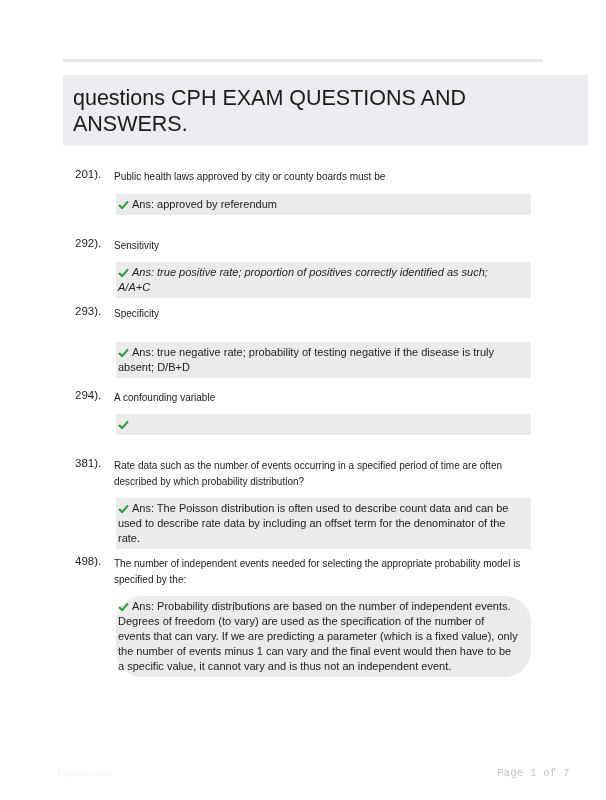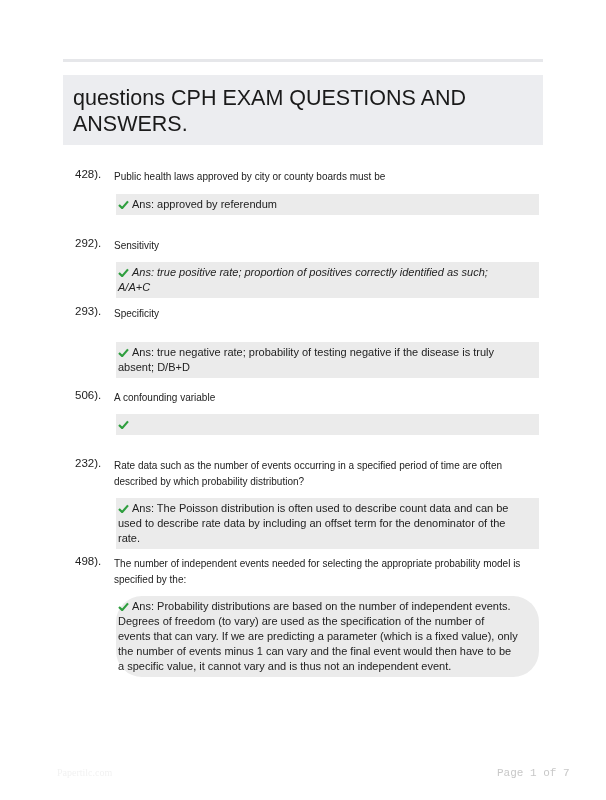--- a/index.html
+++ b/index.html
@@ -1,39 +1,39 @@
 <!DOCTYPE html>
 <html><head>
 <meta charset="utf-8">
 <style>
   html, body { margin: 0; padding: 0; background: #ffffff; }
   body { width: 606px; height: 800px; position: relative; overflow: hidden;
          font-family: "Liberation Sans", sans-serif; color: #222; }
   .top-rule { position: absolute; left: 63px; top: 59px; width: 480px; height: 3px; background: #e6e7ea; }
-  .title-box { position: absolute; left: 63px; top: 75px; width: 480px; height: 70px; background: #ecedf0; }
+  .title-box { position: absolute; left: 63px; top: 75px; width: 525px; height: 70px; background: #ecedf0; }
   .title { position: absolute; left: 10px; top: 10px; width: 440px; font-size: 21.5px; line-height: 26px; color: #1a1a1a; margin: 0; font-weight: normal; }
   .qa { position: absolute; left: 75px; width: 470px; }
   .qnum { position: absolute; left: 0; top: 0; font-size: 11.5px; color: #222; }
   .qtext { position: absolute; left: 39px; top: 1px; width: 420px; font-size: 10px; line-height: 15.5px; color: #222; }
-  .ans { position: absolute; left: 41px; width: 401px; background: #ebebeb; padding: 3px 20px 3px 2px; font-size: 11px; line-height: 15px; color: #222; }
+  .ans { position: absolute; left: 41px; width: 401px; background: #ebebeb; padding: 3px 12px 3px 2px; font-size: 11px; line-height: 15px; color: #222; }
   .check { display: inline-block; width: 11px; height: 9px; vertical-align: -1px; margin-right: 3px; }
   .footer-left { position: absolute; left: 57px; top: 767px; font-size: 10px; color: #f2f2f2; font-family: "Liberation Serif", serif; }
   .footer-right { position: absolute; left: 497px; top: 767px; font-size: 11px; color: #c8c8c8; font-family: Liberation Mono, monospace; }
 </style>
 </head>
 <body>
 
 <div class="top-rule"></div>
 
 <div class="title-box">
   <h1 class="title">questions CPH EXAM QUESTIONS AND ANSWERS.</h1>
 </div>
 
 <div class="qa" style="top:168px;">
-  <span class="qnum">428).</span>
+  <span class="qnum">201).</span>
   <span class="qtext">Public health laws approved by city or county boards must be</span>
   <div class="ans" style="top:26px;">
     <svg class="check" viewBox="0 0 12 10">
         <path d="M1 5.5 L4.5 9 L11 1.5" fill="none" stroke="#2e9e3e" stroke-width="2.4"></path>
       </svg><span>Ans: approved by referendum</span>
   </div>
 </div>
 
 <div class="qa" style="top:237px;">
   <span class="qnum">292).</span>
@@ -49,31 +49,31 @@
   <span class="qnum">293).</span>
   <span class="qtext">Specificity</span>
   <div class="ans" style="top:37px;">
     <svg class="check" viewBox="0 0 12 10">
         <path d="M1 5.5 L4.5 9 L11 1.5" fill="none" stroke="#2e9e3e" stroke-width="2.4"></path>
       </svg><span>Ans: true negative rate; probability of testing negative if the disease is truly absent; D/B+D</span>
   </div>
 </div>
 
 <div class="qa" style="top:389px;">
-  <span class="qnum">506).</span>
+  <span class="qnum">294).</span>
   <span class="qtext">A confounding variable</span>
   <div class="ans" style="top:25px;">
     <svg class="check" viewBox="0 0 12 10">
         <path d="M1 5.5 L4.5 9 L11 1.5" fill="none" stroke="#2e9e3e" stroke-width="2.4"></path>
       </svg>
   </div>
 </div>
 
 <div class="qa" style="top:457px;">
-  <span class="qnum">232).</span>
+  <span class="qnum">381).</span>
   <span class="qtext">Rate data such as the number of events occurring in a specified period of time are often described by which probability distribution?</span>
   <div class="ans" style="top:41px;">
     <svg class="check" viewBox="0 0 12 10">
         <path d="M1 5.5 L4.5 9 L11 1.5" fill="none" stroke="#2e9e3e" stroke-width="2.4"></path>
       </svg><span>Ans: The Poisson distribution is often used to describe count data and can be used to describe rate data by including an offset term for the denominator of the rate.</span>
   </div>
 </div>
 
 <div class="qa" style="top:555px;">
   <span class="qnum">498).</span>

